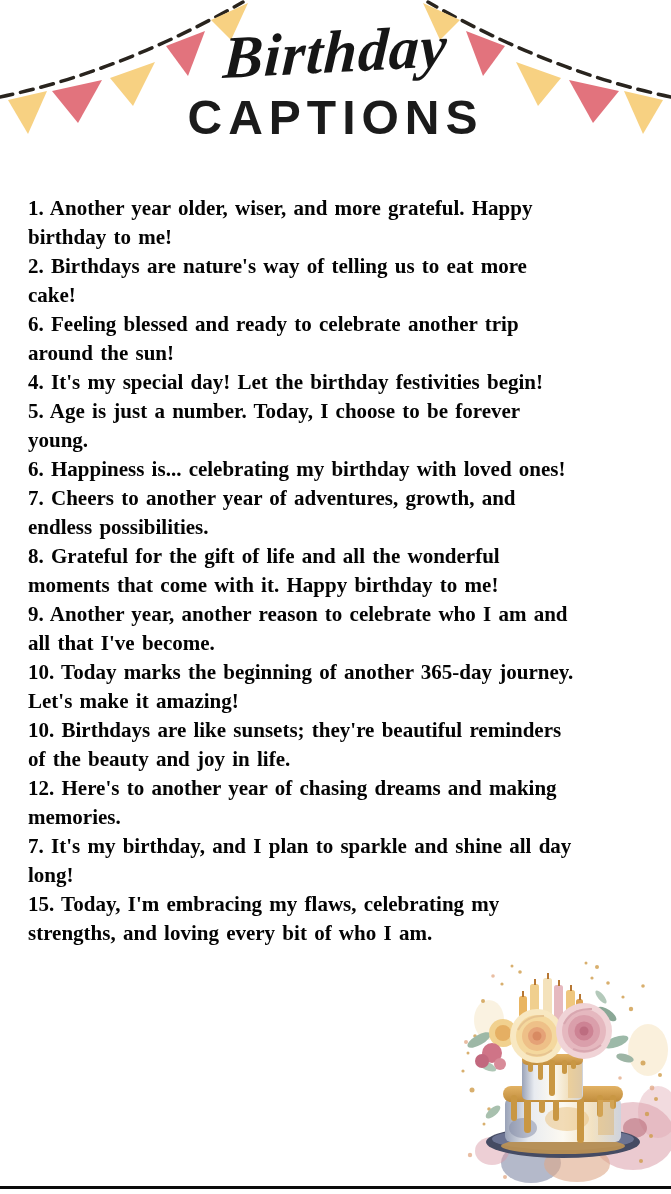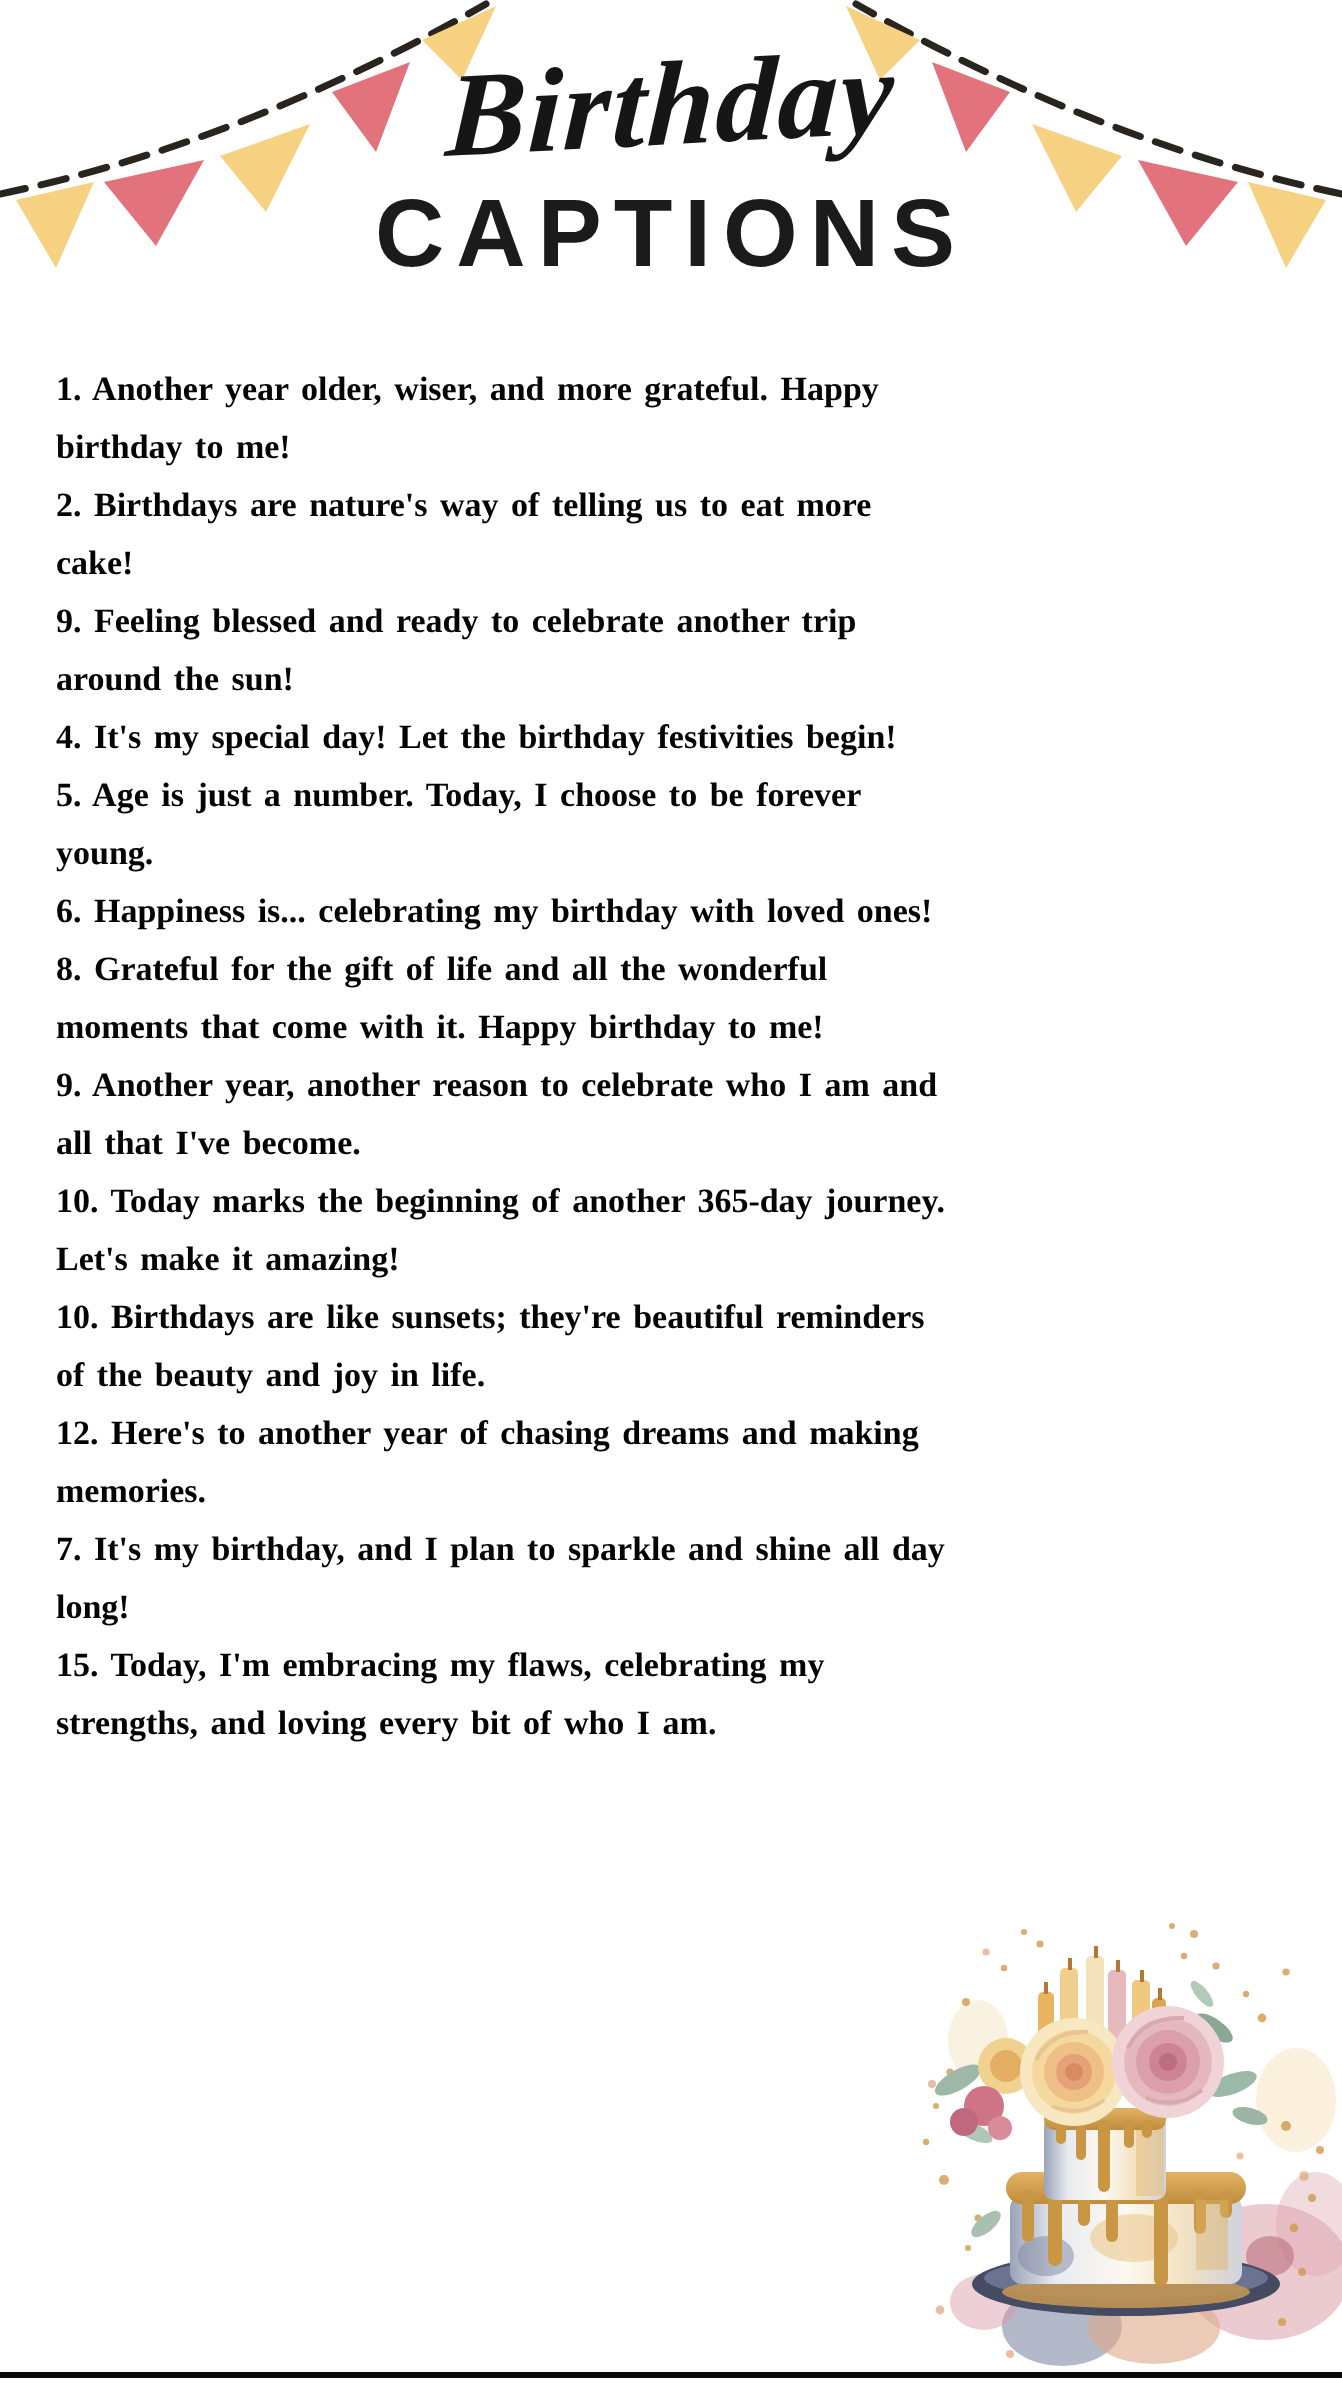--- a/index.html
+++ b/index.html
@@ -31,24 +31,24 @@
     top: 90px; left: 0; width: 671px;
     text-align: center;
     font-family: "Liberation Sans", sans-serif;
     font-weight: 700;
     font-size: 48px;
     letter-spacing: 6px;
     color: #1b1b1b;
   }
   .captions-block {
     position: absolute;
-    top: 180px; left: 28px; width: 640px;
+    top: 194px; left: 28px; width: 640px;
     font-family: "Liberation Serif", serif;
     font-weight: bold;
-    font-size: 17px;
+    font-size: 21px;
     line-height: 29px;
     color: #040404;
     word-spacing: 2px;
   }
   .cap {
     white-space: pre;
     margin: 0;
   }
   .cake-illustration {
     position: absolute;
@@ -82,26 +82,28 @@
 </svg>
 
 <div class="script-title">Birthday</div>
 <div class="main-title">CAPTIONS</div>
 
 <div class="captions-block">
   <p class="cap">1. Another year older, wiser, and more grateful. Happy
 birthday to me!</p>
   <p class="cap">2. Birthdays are nature's way of telling us to eat more
 cake!</p>
-  <p class="cap">9. Feeling blessed and ready to celebrate another trip
+  <p class="cap">6. Feeling blessed and ready to celebrate another trip
 around the sun!</p>
   <p class="cap">4. It's my special day! Let the birthday festivities begin!</p>
   <p class="cap">5. Age is just a number. Today, I choose to be forever
 young.</p>
   <p class="cap">6. Happiness is... celebrating my birthday with loved ones!</p>
+  <p class="cap">7. Cheers to another year of adventures, growth, and
+endless possibilities.</p>
   <p class="cap">8. Grateful for the gift of life and all the wonderful
 moments that come with it. Happy birthday to me!</p>
   <p class="cap">9. Another year, another reason to celebrate who I am and
 all that I've become.</p>
   <p class="cap">10. Today marks the beginning of another 365-day journey.
 Let's make it amazing!</p>
   <p class="cap">10. Birthdays are like sunsets; they're beautiful reminders
 of the beauty and joy in life.</p>
   <p class="cap">12. Here's to another year of chasing dreams and making
 memories.</p>

